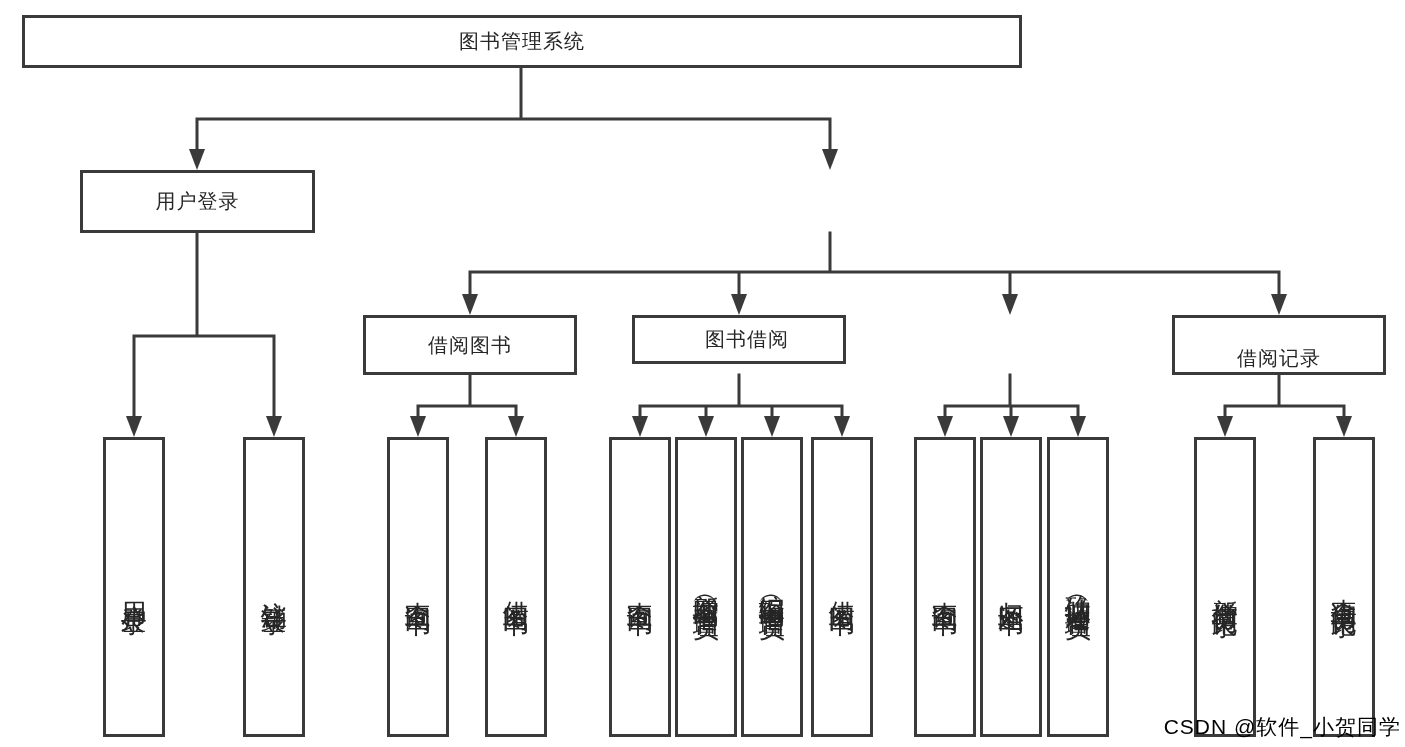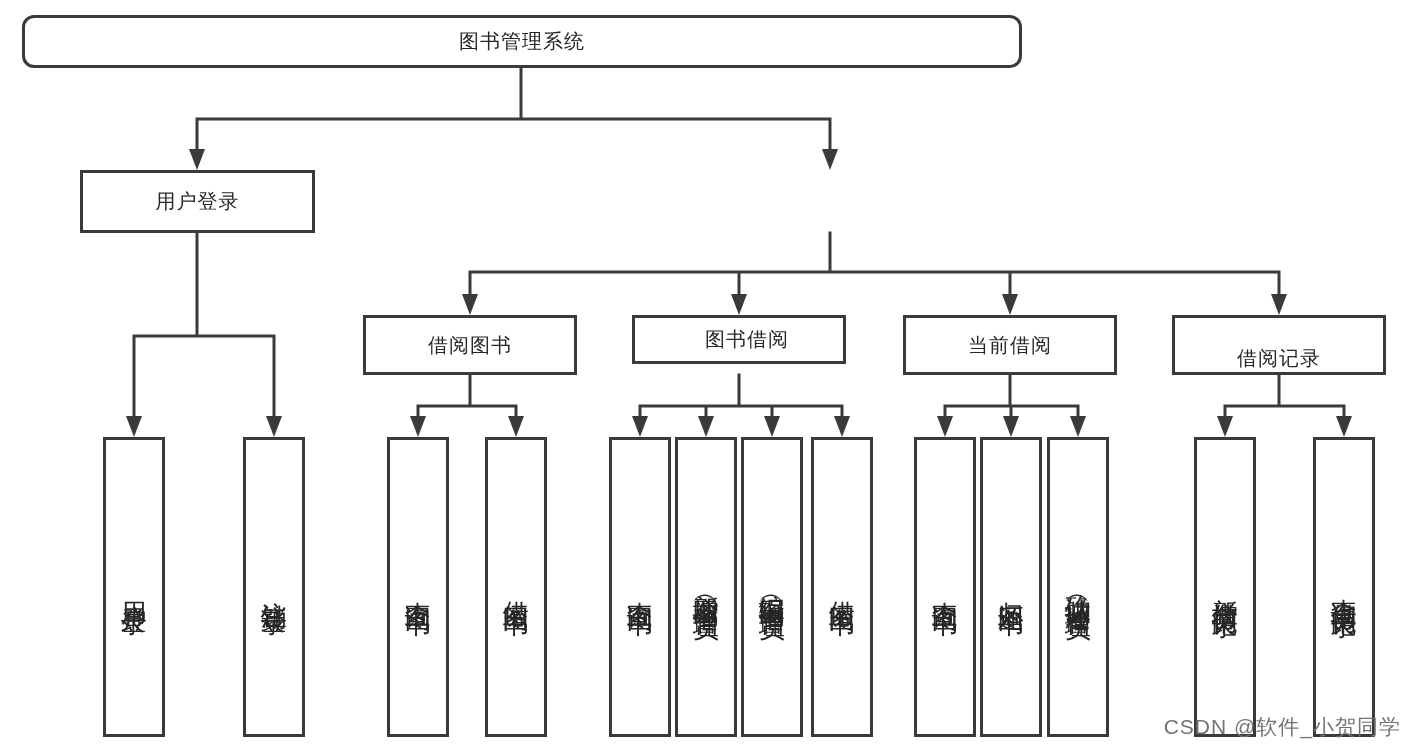--- a/index.html
+++ b/index.html
@@ -51,21 +51,21 @@
     font-size: 26px;
     line-height: 1.1;
     letter-spacing: 3px;
     color: #262626;
   }
   .watermark {
     position: absolute;
     right: 4px;
     bottom: 6px;
     font-size: 21px;
-    color: #737373;
+    color: #000000;
     letter-spacing: 1px;
     z-index: 5;
     white-space: nowrap;
     margin-left: 34px;
   }
 </style>
 </head>
 <body>
 
 <div class="stage">
@@ -94,36 +94,33 @@
       <polygon points="764,416 780,416 772,437"></polygon>
       <polygon points="834,416 850,416 842,437"></polygon>
       <polygon points="937,416 953,416 945,437"></polygon>
       <polygon points="1003,416 1019,416 1011,437"></polygon>
       <polygon points="1070,416 1086,416 1078,437"></polygon>
       <polygon points="1217,416 1233,416 1225,437"></polygon>
       <polygon points="1336,416 1352,416 1344,437"></polygon>
     </g>
   </svg>
 
-  <div class="node h root" style="left:22px; top:15px; width:1000px; height:53px;border-radius:12px;">
+  <div class="node h root" style="left:22px; top:15px; width:1000px; height:53px;">
     <span>图书管理系统</span>
   </div>
 
   <div class="node h" style="left:80px; top:170px; width:235px; height:63px;">
     <span>用户登录</span>
   </div>
 
   <div class="node h" style="left:363px; top:315px; width:214px; height:60px;">
     <span>借阅图书</span>
   </div>
   <div class="node h" style="left:632px; top:315px; width:214px; height:49px;padding-left:16px;">
     <span>图书借阅</span>
-  </div>
-  <div class="node h" style="left:903px; top:315px; width:214px; height:60px;">
-    <span>当前借阅</span>
   </div>
   <div class="node h" style="left:1172px; top:315px; width:214px; height:60px;align-items:flex-end;">
     <span>借阅记录</span>
   </div>
 
   <div class="node v" style="left:103px;">
     <span>用户登录</span>
   </div>
   <div class="node v" style="left:243px;">
     <span>注销登录</span>

